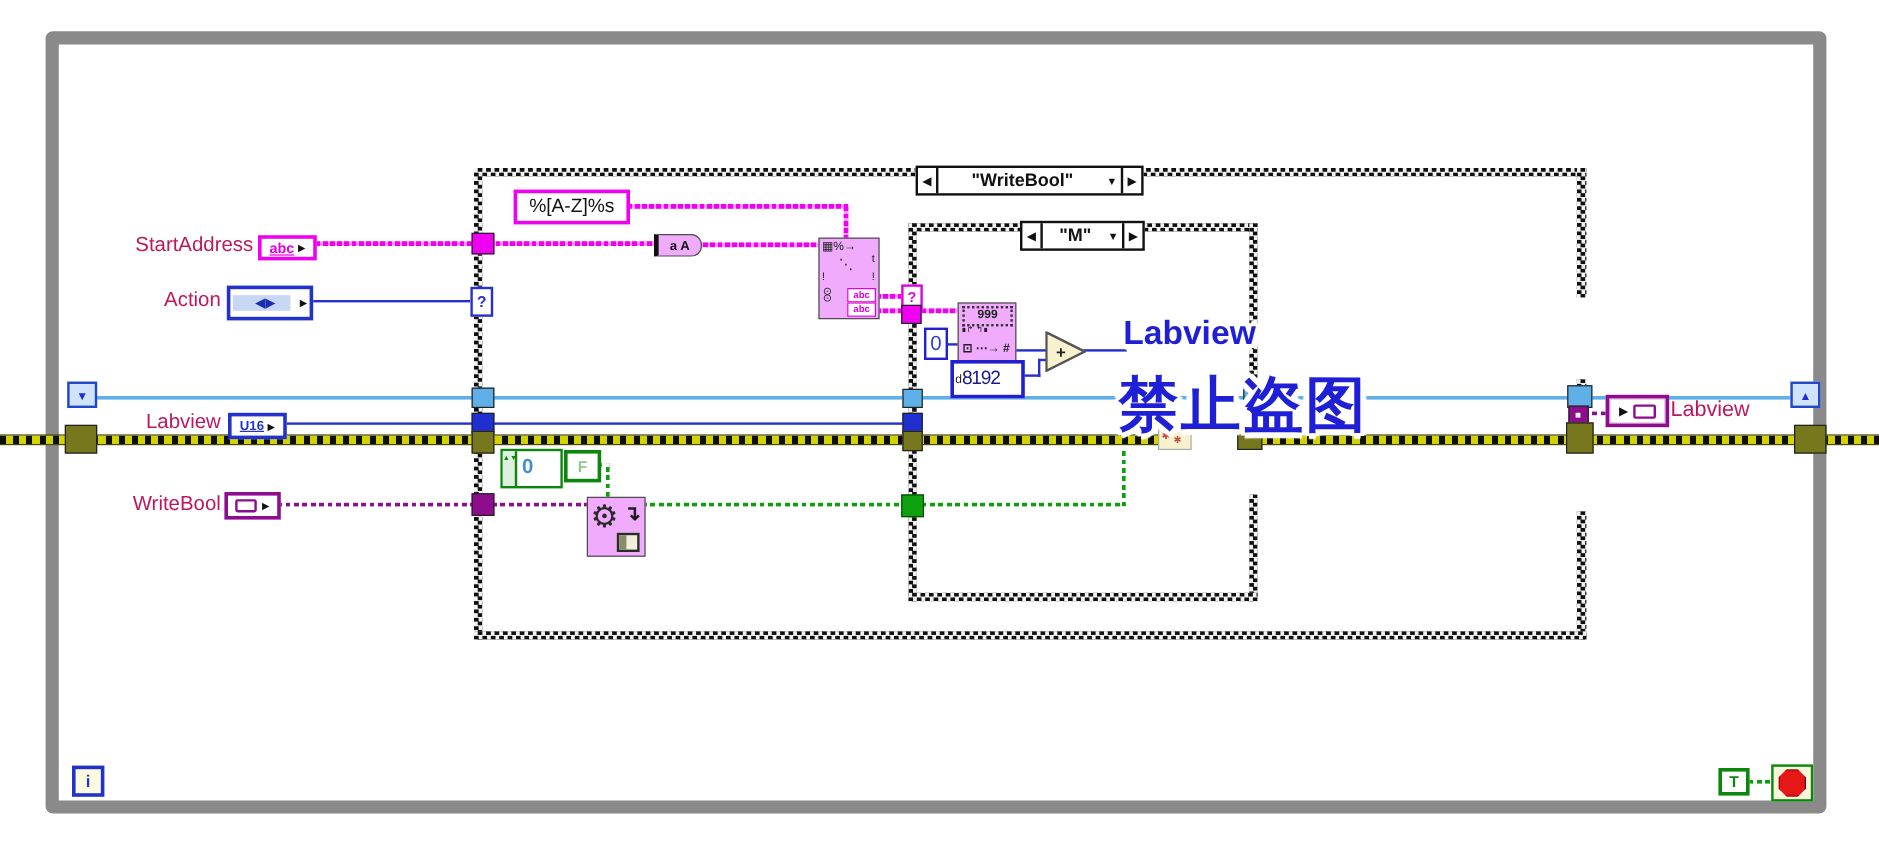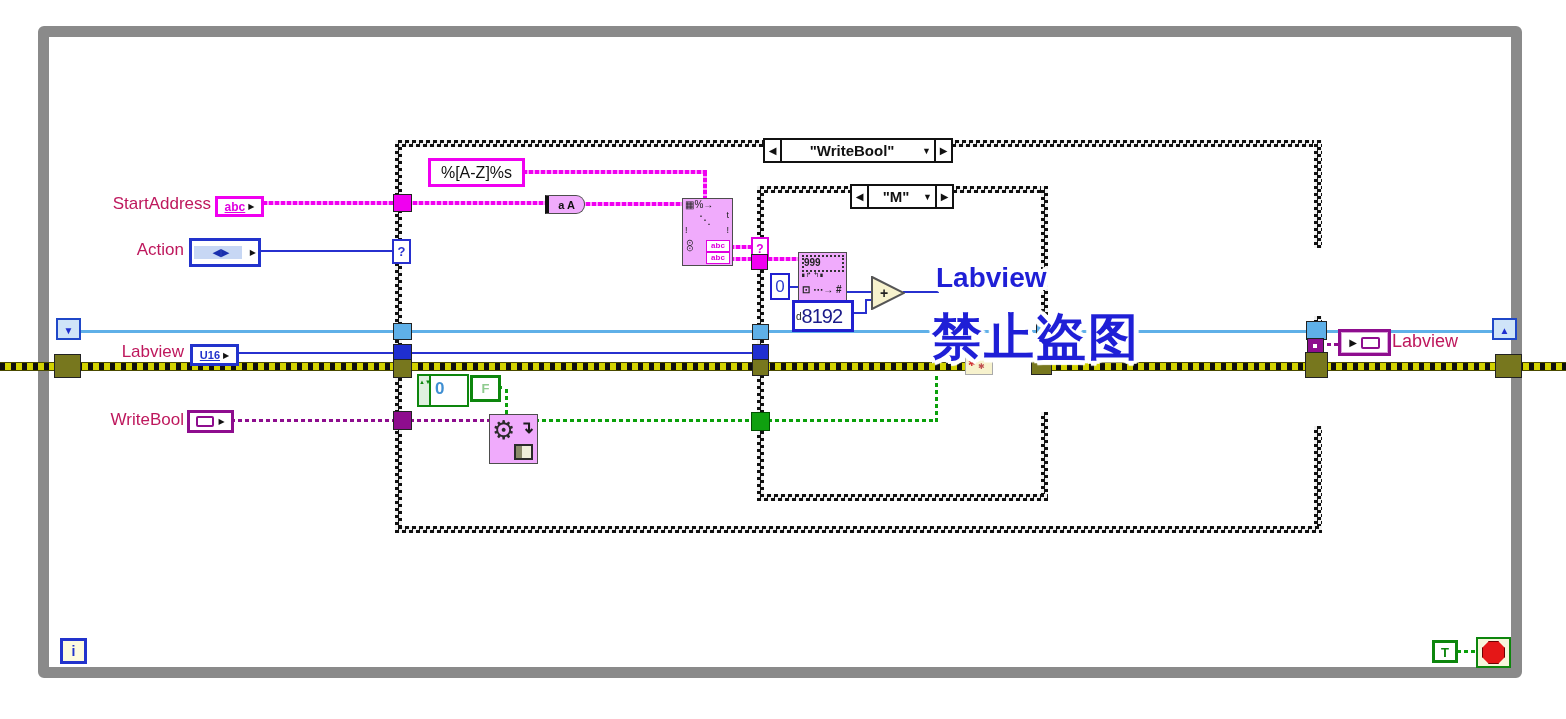--- a/index.html
+++ b/index.html
@@ -198,28 +198,28 @@
     <span class="abs" style="right:4px;bottom:3px;width:15px;height:12px;border:2px solid #2b2b2b;background:#efefda;">
       <span class="abs" style="left:0;top:0;width:6px;height:100%;background:#8a8a6a;"></span>
     </span>
   </div>
 
   <div class="abs" style="left:770px;top:273px;width:16px;height:23px;border:2px solid #2020d0;background:#fff;text-align:center;">
     <span style="font-size:17px;color:#3040d0;line-height:23px;">0</span>
   </div>
 
   <div class="node" style="left:798px;top:252px;width:47px;height:49px;">
-    <span class="abs" style="left:3px;top:2px;width:38px;height:13px;border:2px dotted #333;font-size:10px;font-weight:bold;color:#222;text-align:left;line-height:12px;">999</span>
+    <span class="abs" style="left:3px;top:2px;width:38px;height:13px;border:2px dotted #333;font-size:10px;font-weight:bold;color:#222;text-align:center;line-height:12px;">999</span>
     <span class="abs" style="left:2px;top:18px;font-size:7px;color:#222;">∎↱  ↰∎</span>
     <span class="abs" style="left:3px;top:31px;font-size:10px;font-weight:bold;color:#222;">⊡ ⋯→ #</span>
   </div>
 
   <div class="abs" style="left:792px;top:300px;width:56px;height:26px;border:3px solid #2020d0;background:#fff;display:flex;align-items:center;">
     <span style="font-size:10px;color:#222;margin-left:1px;">d</span>
-    <span style="font-size:20px;color:#1a1a8a;letter-spacing:-1px;">8192</span>
+    <span style="font-size:16px;color:#1a1a8a;letter-spacing:-1px;">8192</span>
   </div>
 
   <div class="abs" style="left:871px;top:276px;width:34px;height:34px;">
     <svg width="34" height="34">
       <polygon points="1,1 33,17 1,33" fill="#f7f2cd" stroke="#555" stroke-width="2"></polygon>
       <text x="9" y="22" font-size="14" font-weight="bold" fill="#222">+</text>
     </svg>
   </div>
 
   <div class="watermark" style="left:936px;top:262px;font-size:28px;">Labview</div>

